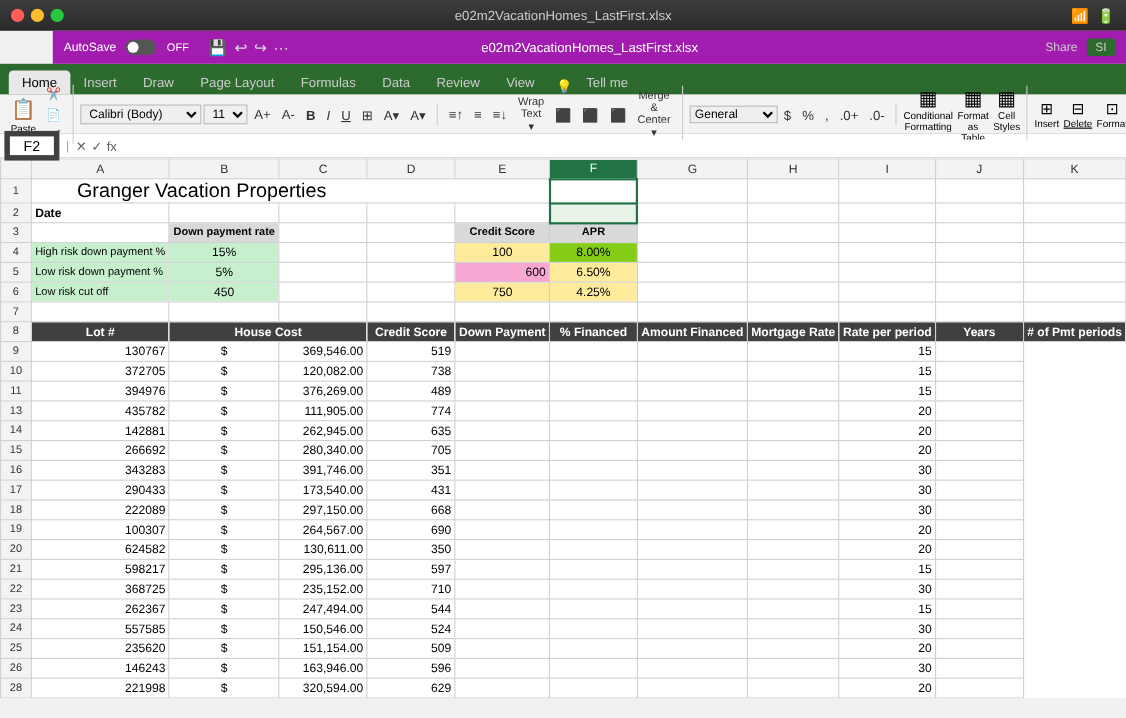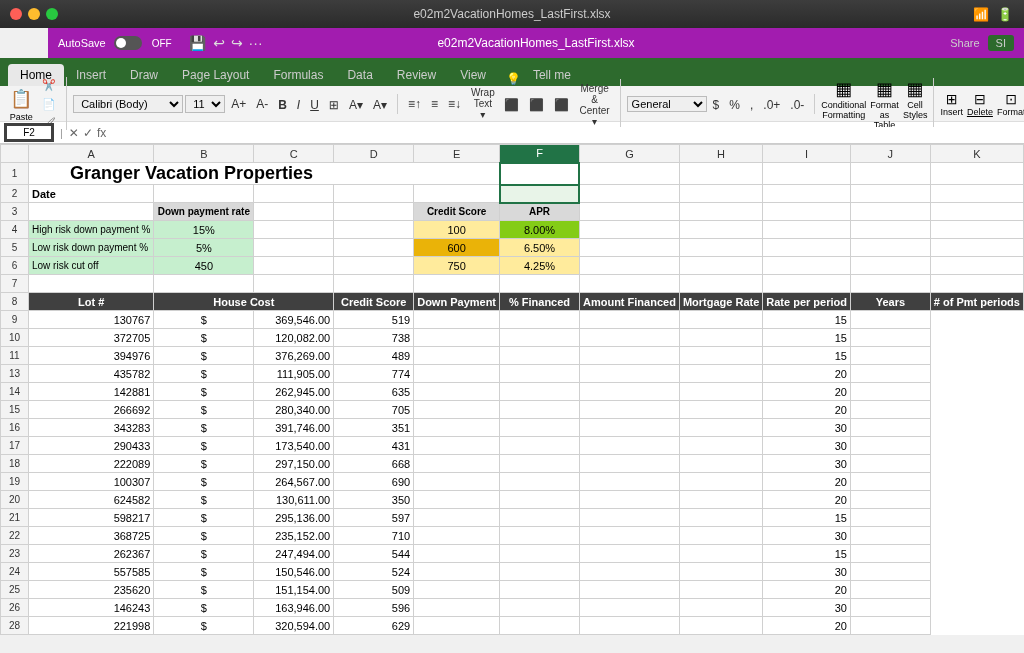--- a/index.html
+++ b/index.html
@@ -82,21 +82,21 @@
     .formula-bar {
       background: #fff;
       border-bottom: 1px solid #ccc;
       display: flex;
       align-items: center;
       height: 22px;
       padding: 0 4px;
       gap: 4px;
     }
     .cell-ref { 
-      width: 50px; border: 3px solid #404040; font-size: 10px; 
+      width: 50px; border: 5px solid #404040; font-size: 13px; 
       padding: 1px 3px; text-align: center;
     }
     .formula-divider { color: #999; margin: 0 2px; }
     .formula-icons { display: flex; gap: 4px; color: #666; font-size: 12px; }
     .formula-input { flex: 1; border: none; font-size: 11px; outline: none; padding: 0 4px; }
     .sheet-content {
       flex: 1;
       overflow: auto;
       background: #fff;
     }
@@ -332,21 +332,21 @@
         <th class="col-header">H</th>
         <th class="col-header">I</th>
         <th class="col-header">J</th>
         <th class="col-header">K</th>
       </tr>
     </thead>
     <tbody>
 
       <tr>
         <td class="row-header">1</td>
-        <td colspan="5" style="font-size:18px;font-weight:bold;padding-left:41px;" class="cell-bold">Granger Vacation Properties</td>
+        <td colspan="5" style="font-size:18px;font-weight:normal;padding-left:41px;" class="cell-bold">Granger Vacation Properties</td>
         <td style="border:2px solid #217346;"></td>
         <td></td>
         <td></td>
         <td></td>
         <td></td>
         <td></td>
       </tr>
 
       <tr>
         <td class="row-header">2</td>
@@ -392,21 +392,21 @@
         <td></td>
         <td></td>
       </tr>
 
       <tr>
         <td class="row-header">5</td>
         <td style="background:#c6efce;font-size:10px;">Low risk down payment %</td>
         <td class="cell-center" style="background:#c6efce;">5%</td>
         <td></td>
         <td></td>
-        <td class="cell-center" style="background:#eab308;">600</td>
+        <td class="cell-center" style="background:#f9a8d4;text-align:right;">600</td>
         <td class="cell-center" style="background:#ffeb9c;">6.50%</td>
         <td></td>
         <td></td>
         <td></td>
         <td></td>
         <td></td>
       </tr>
 
       <tr>
         <td class="row-header">6</td>

